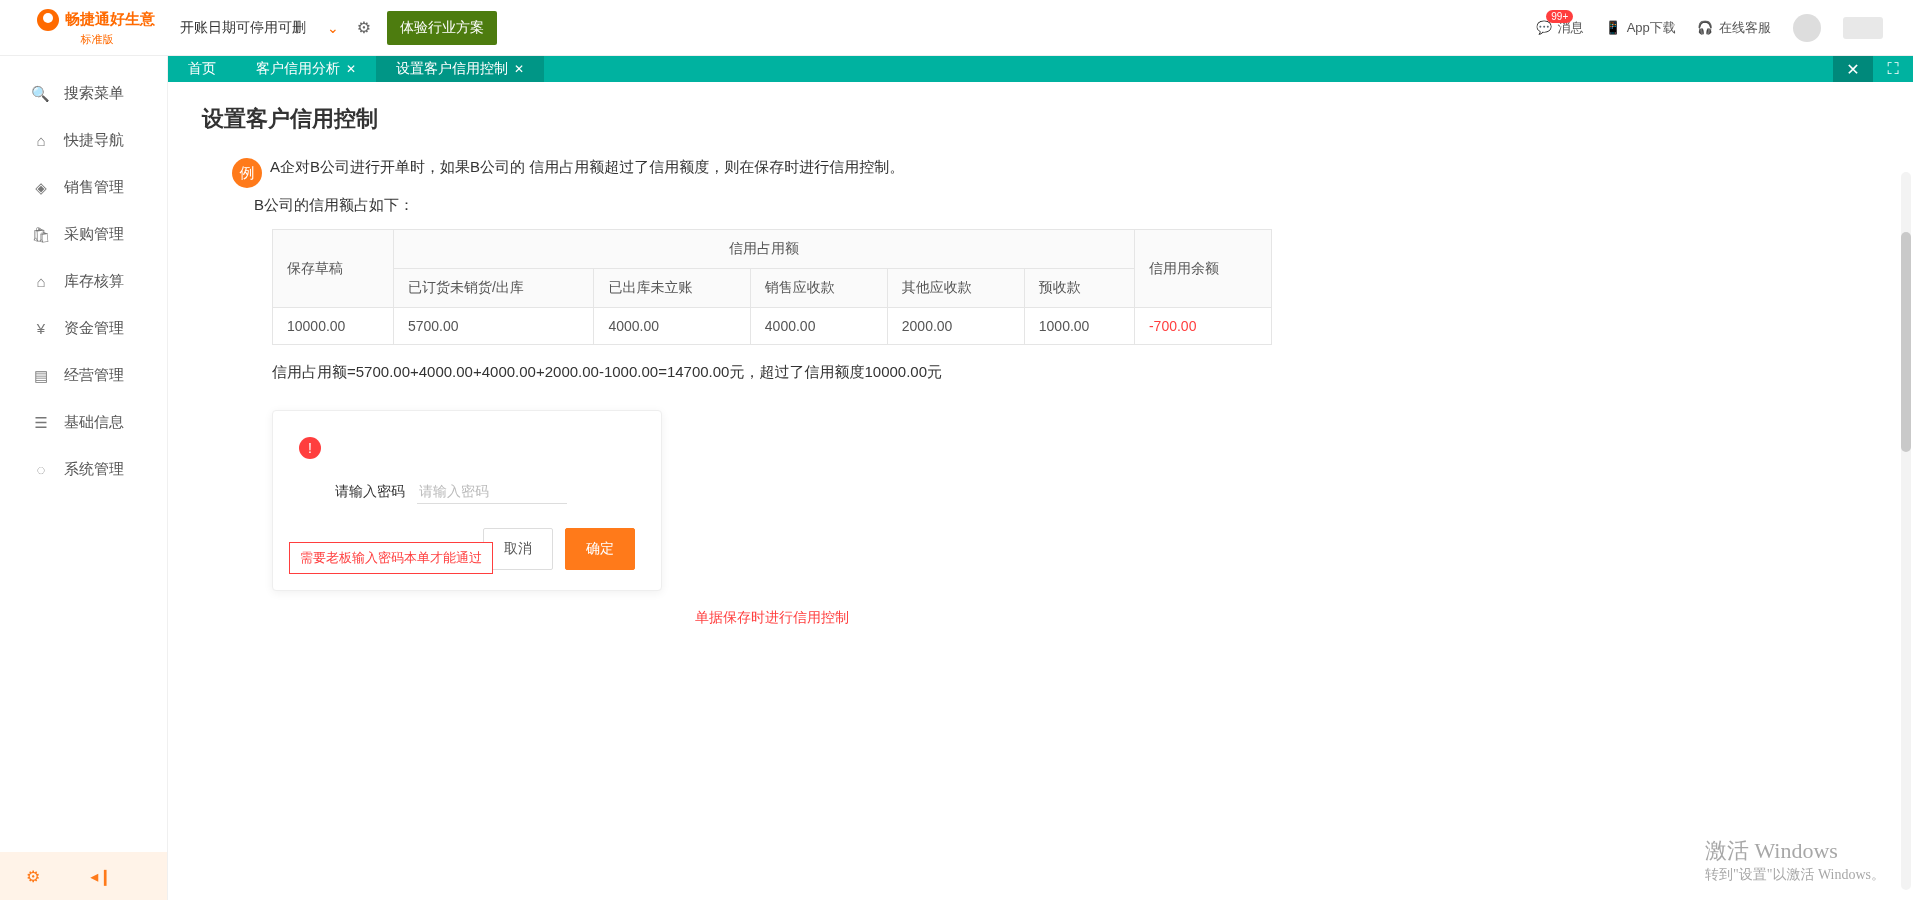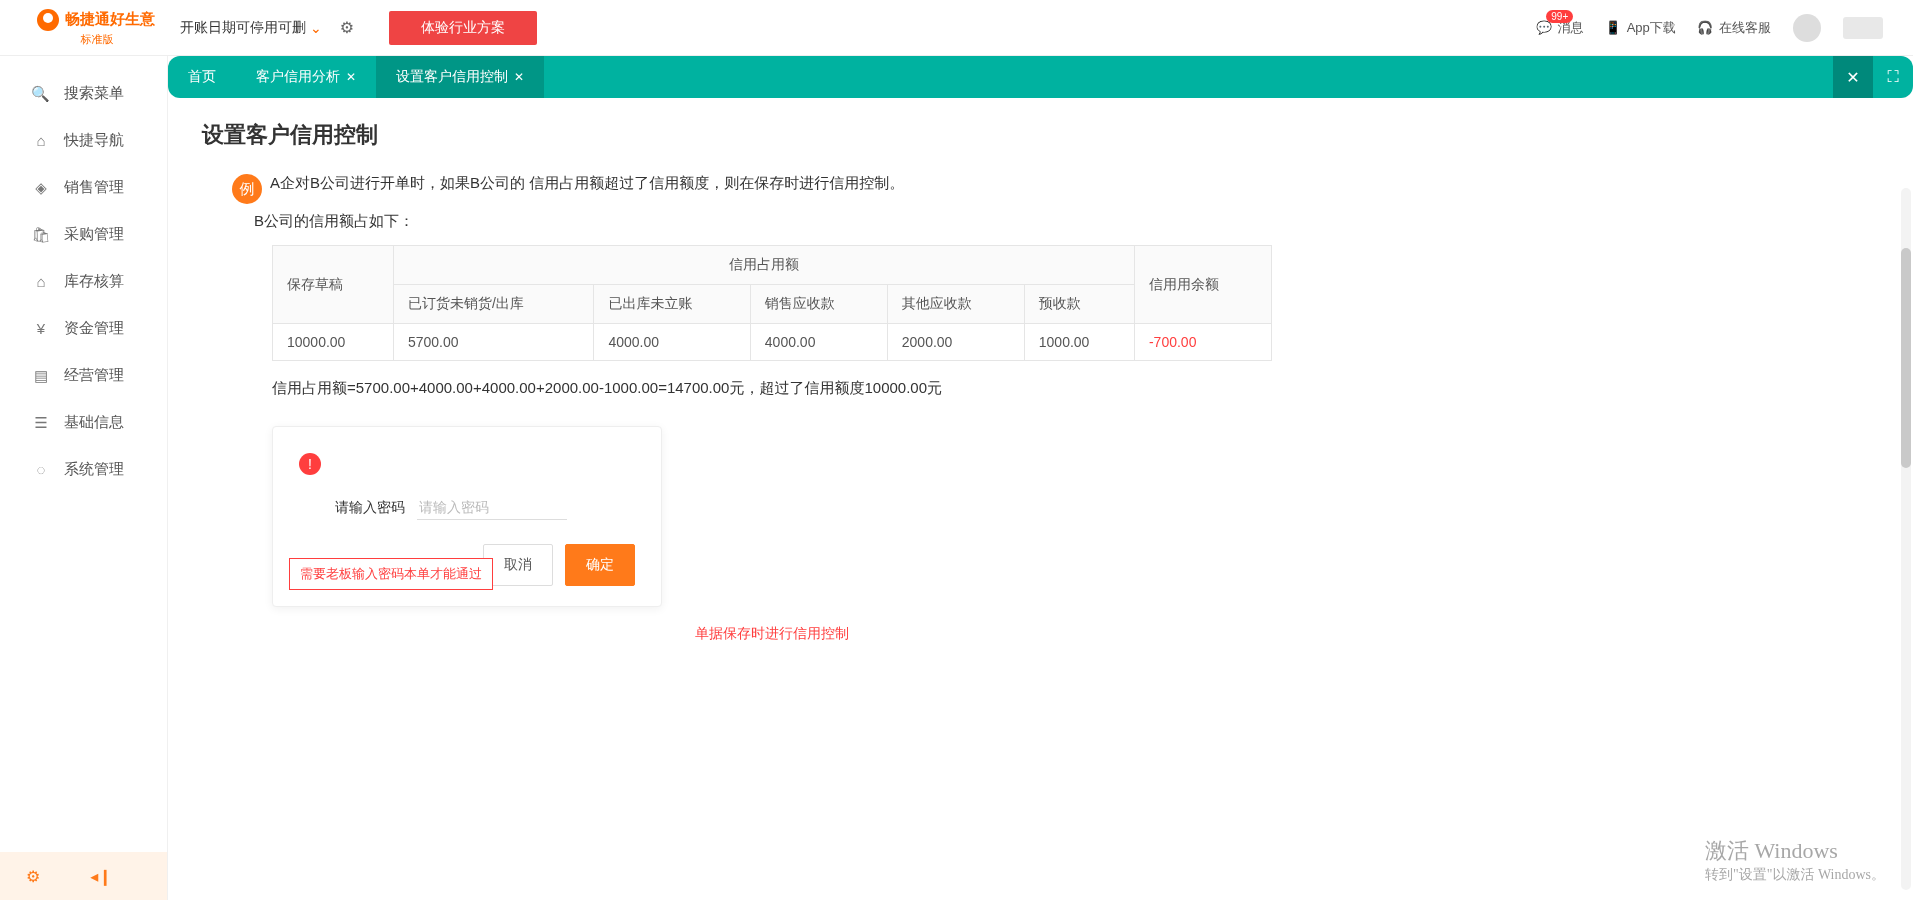--- a/index.html
+++ b/index.html
@@ -7,25 +7,25 @@
   .app { display: flex; flex-direction: column; width: 1913px; height: 900px; }
   
   
   .top-header { display: flex; align-items: center; height: 56px; border-bottom: 1px solid #eee; padding: 0 16px 0 0; }
   .logo-area { width: 168px; display: flex; flex-direction: column; align-items: center; padding-left: 24px; }
   .logo-row { display: flex; align-items: center; gap: 6px; }
   .logo-icon { width: 22px; height: 22px; background: #ff6a00; border-radius: 50%; position: relative; }
   .logo-icon::before { content: ""; position: absolute; width: 10px; height: 10px; background: #fff; border-radius: 50%; top: 4px; left: 6px; }
   .logo-text { color: #ff6a00; font-weight: 600; font-size: 15px; }
   .logo-sub { color: #ff6a00; font-size: 11px; margin-top: 1px; margin-left: 2px; }
-  .hdr-dropdown { display: flex; align-items: center; gap: 4px; margin-left: 12px; cursor: pointer; }
+  .hdr-dropdown { display: flex; align-items: center; gap: 21px; margin-left: 12px; cursor: pointer; }
   .hdr-dropdown-text { color: #333; font-size: 14px; }
   .chevron-down { color: #ff6a00; font-size: 14px; }
   .gear-btn { margin-left: 18px; color: #666; font-size: 16px; cursor: pointer; }
-  .exp-btn { margin-left: 35px; background: #ef4444; color: #fff; border: none; padding: 8px 32px; font-size: 14px; cursor: pointer; border-radius: 2px; }
+  .exp-btn { margin-left: 16px; background: #4d7c0f; color: #fff; border: none; padding: 8px 13px; font-size: 14px; cursor: pointer; border-radius: 2px; }
   .header-spacer { flex: 1; }
   .hdr-right { display: flex; align-items: center; gap: 22px; padding-right: 14px; }
   .hdr-item { display: flex; align-items: center; gap: 5px; color: #555; font-size: 13px; cursor: pointer; position: relative; }
   .badge { position: absolute; top: -9px; left: 10px; background: #ff3e3e; color: #fff; font-size: 10px; padding: 1px 5px; border-radius: 8px; }
   .avatar { width: 28px; height: 28px; background: #ddd; border-radius: 50%; }
   .avatar2 { width: 40px; height: 22px; background: #e8e8e8; border-radius: 3px; }
 
   
   .body-row { display: flex; flex: 1; min-height: 0; }
   
@@ -34,21 +34,21 @@
   .sidebar-items { flex: 1; padding-top: 14px; }
   .sb-item { display: flex; align-items: center; gap: 14px; padding: 14px 0 14px 32px; color: #555; font-size: 15px; cursor: pointer; }
   .sb-icon { width: 18px; height: 18px; display: inline-flex; align-items: center; justify-content: center; color: #777; }
   .sidebar-footer { height: 48px; background: #fff3e8; display: flex; align-items: center; padding: 0 26px; gap: 50px; }
   .sf-icon { color: #ff7a1a; font-size: 16px; cursor: pointer; }
 
   
   .maincol { flex: 1; display: flex; flex-direction: column; min-width: 0; position: relative; }
   
   
-  .tabs-bar { height: 42px; background: #00b2a0; display: flex; align-items: stretch; color: #fff; border-radius: 12px; }
+  .tabs-bar { height: 26px; background: #00b2a0; display: flex; align-items: stretch; color: #fff; }
   .tab { display: flex; align-items: center; padding: 0 20px; font-size: 14px; cursor: pointer; gap: 6px; }
   .tab.active { background: #009686; }
   .tab-close { font-size: 12px; cursor: pointer; }
   .tabs-spacer { flex: 1; }
   .tab-action { width: 40px; display: flex; align-items: center; justify-content: center; font-size: 16px; cursor: pointer; }
   .tab-action.dark { background: #00897b; }
 
   
   .content { flex: 1; overflow-y: auto; background: #fff; padding: 22px 34px 0; position: relative; }
   .page-title { font-size: 22px; color: #333; margin-bottom: 18px; }

